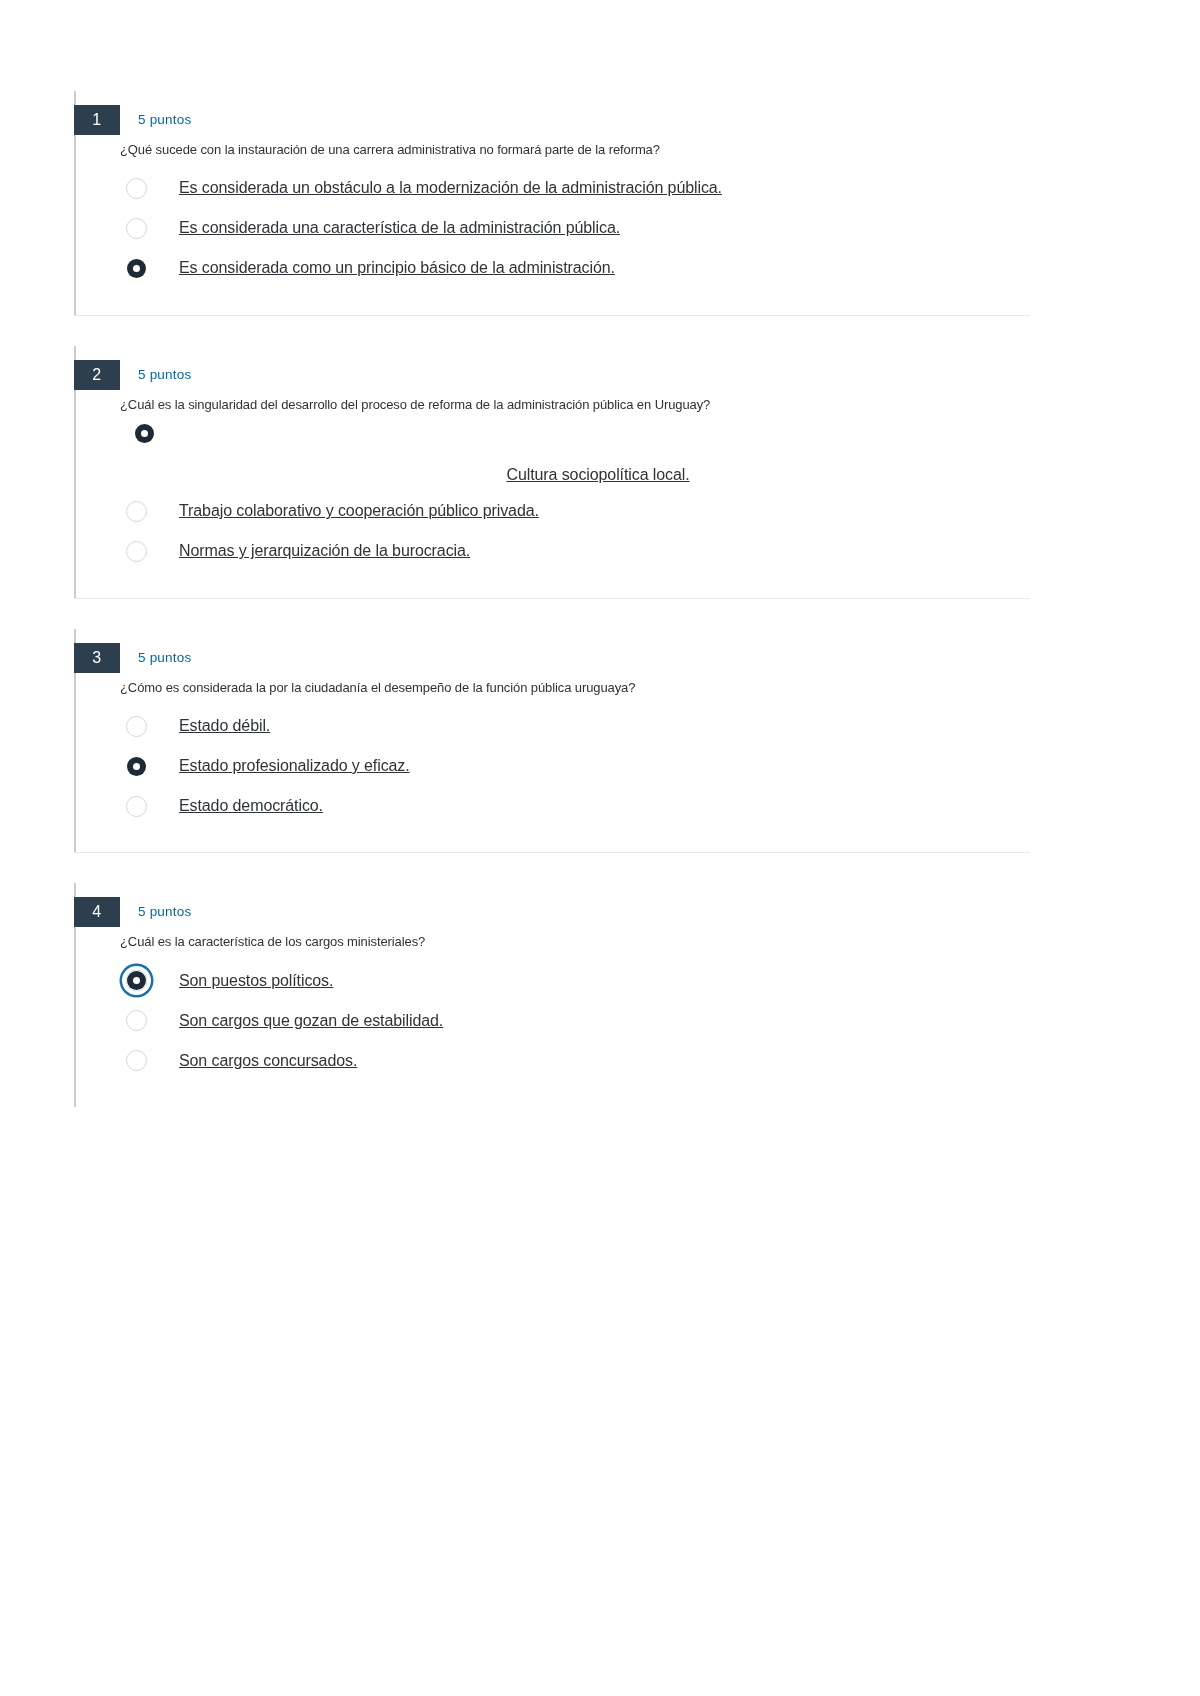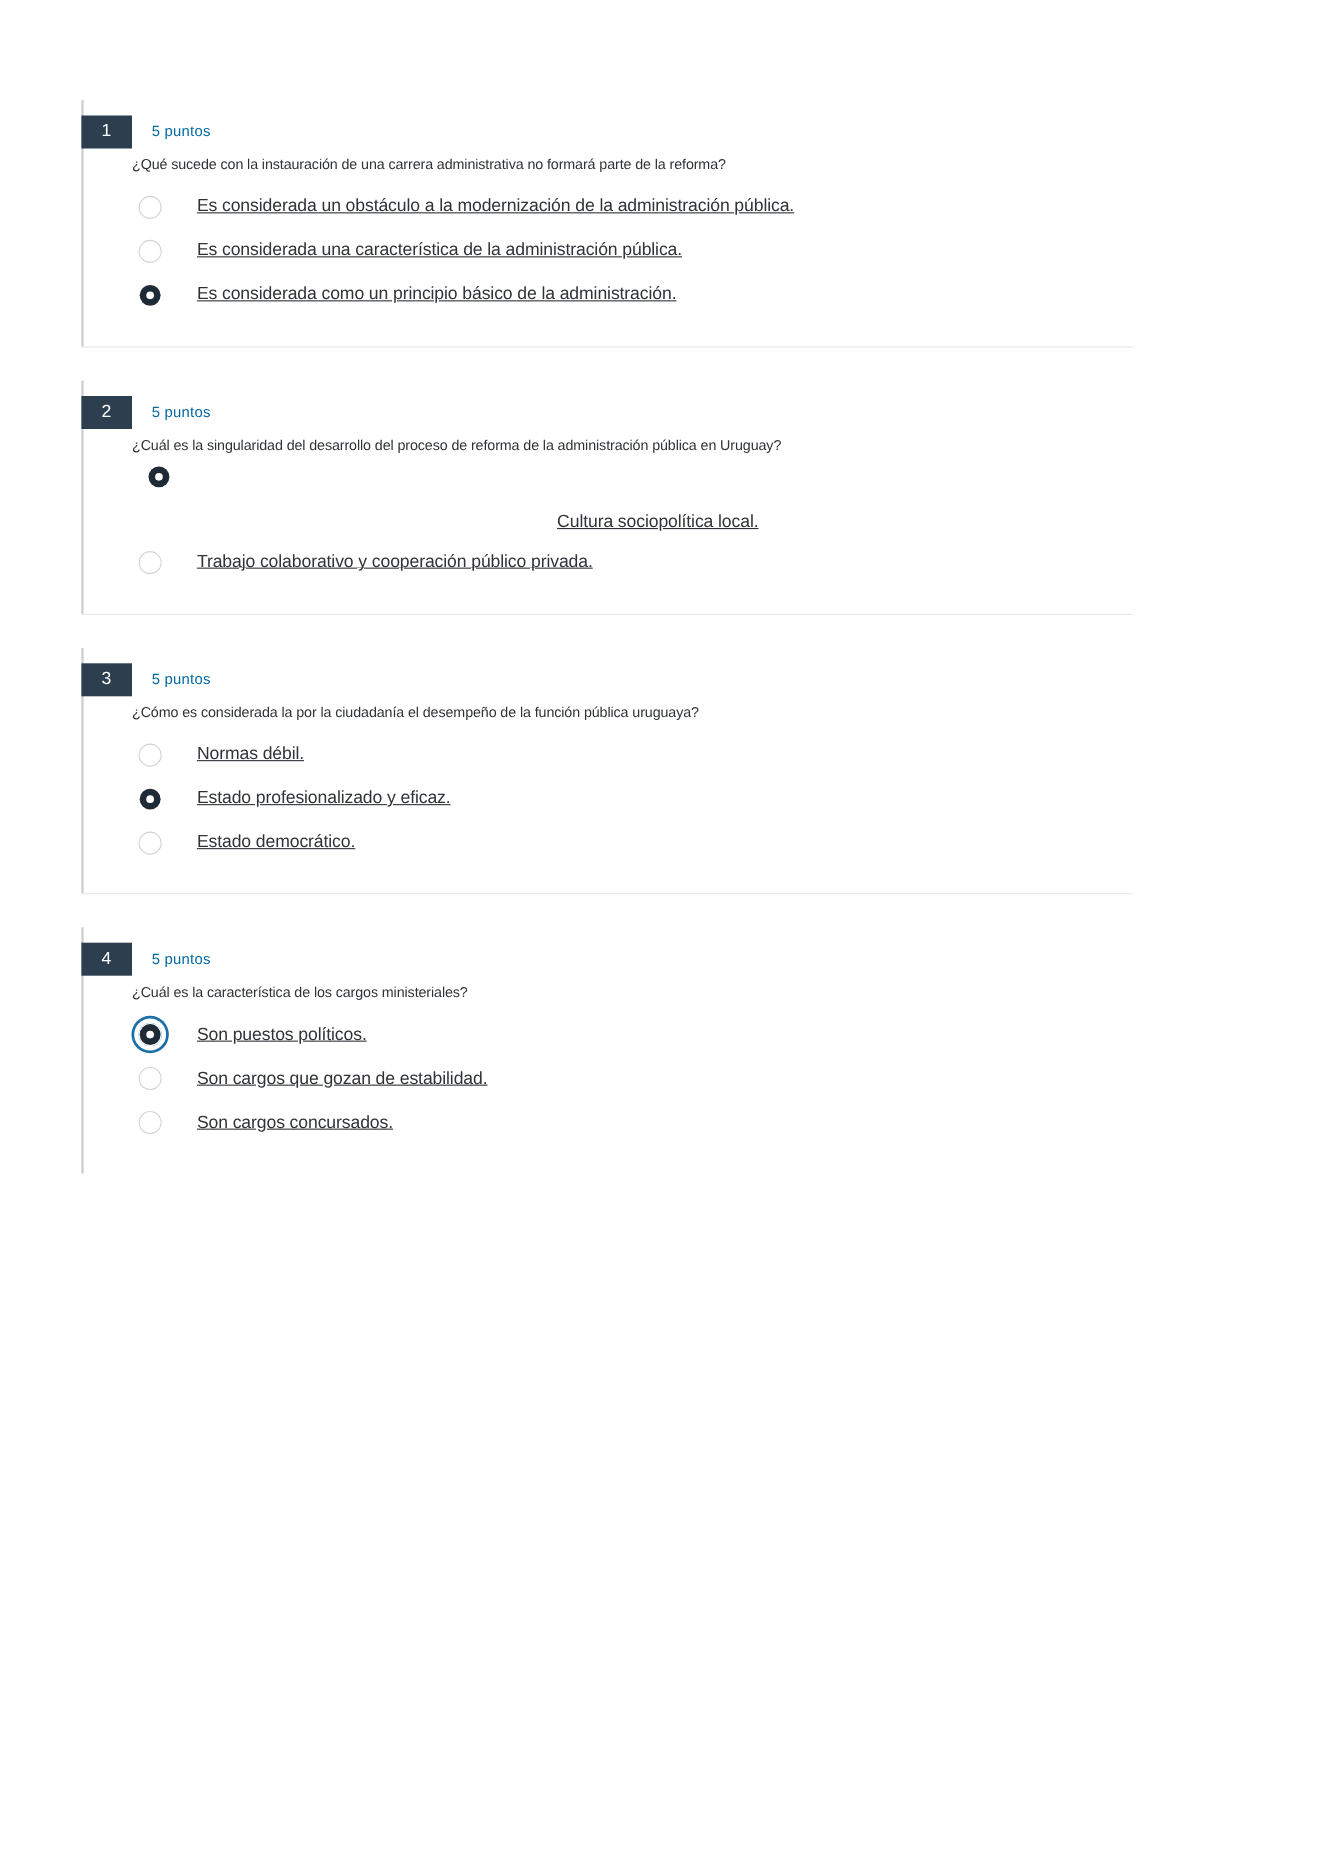--- a/index.html
+++ b/index.html
@@ -199,29 +199,33 @@
         </div>
         <div class="question-card has-rule">
           <div class="qhead"><div class="qnum">2</div><div class="qpoints">5 puntos</div></div>
           <div class="qtext">¿Cuál es la singularidad del desarrollo del proceso de reforma de la administración pública en Uruguay?</div>
           <div class="options">
             <div class="option stacked"><span class="radio selected"></span><span class="option-label">Cultura sociopolítica local.</span></div>
             <div class="option">
               <span class="radio"></span>
               <span class="option-label">Trabajo colaborativo y cooperación público  privada.</span>
             </div>
+            <div class="option">
+              <span class="radio"></span>
+              <span class="option-label">Normas y jerarquización de la burocracia.</span>
+            </div>
           </div>
         </div>
         <div class="question-card has-rule">
           <div class="qhead"><div class="qnum">3</div><div class="qpoints">5 puntos</div></div>
           <div class="qtext">¿Cómo es considerada la por la ciudadanía el desempeño de la función pública uruguaya?</div>
           <div class="options">
             <div class="option">
               <span class="radio"></span>
-              <span class="option-label">Normas débil.</span>
+              <span class="option-label">Estado débil.</span>
             </div>
             <div class="option">
               <span class="radio selected"></span>
               <span class="option-label">Estado profesionalizado y eficaz.</span>
             </div>
             <div class="option">
               <span class="radio"></span>
               <span class="option-label">Estado democrático.</span>
             </div>
           </div>

